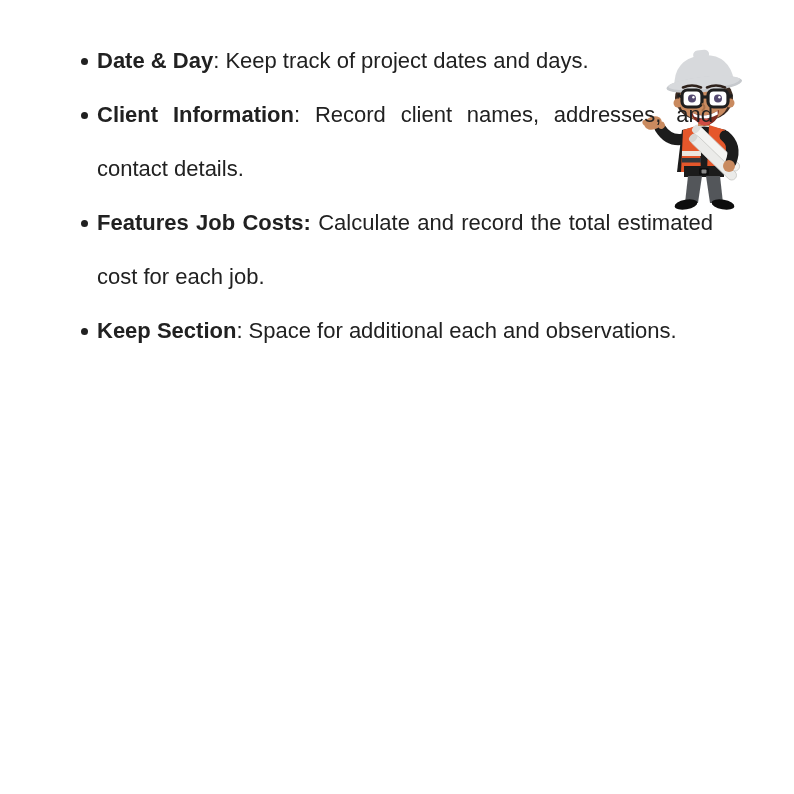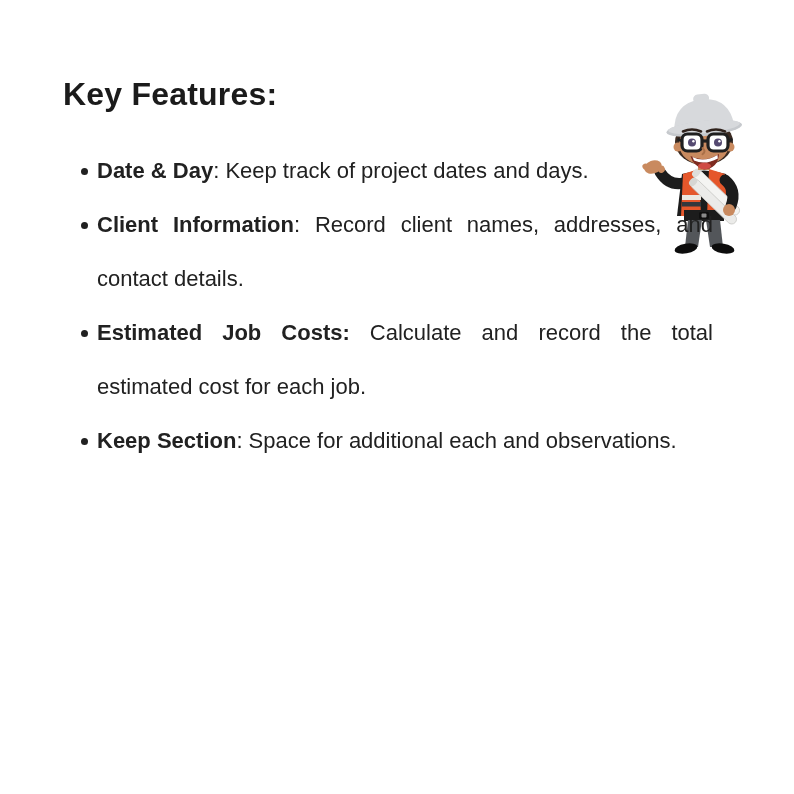--- a/index.html
+++ b/index.html
@@ -133,22 +133,21 @@
       <circle cx="81.4" cy="49.2" r="1.2" fill="#ffffff"></circle>
     </g>
 
     <path d="M 64.5 56 q 4 3.2 0 6.2" fill="none" stroke="#a96f47" stroke-width="2" stroke-linecap="round"></path>
 
     <path d="M 52.5 64 Q 66 71.5 81 62 Q 80 76.5 66 77.5 Q 55 74 52.5 64 Z" fill="#7e2b20"></path>
     <path d="M 54.5 65 Q 66 71 79.5 63 L 79.8 66.4 Q 67 73.5 56 68.5 Z" fill="#ffffff"></path>
     <ellipse cx="66.5" cy="74" rx="6.5" ry="3.2" fill="#cf4c43"></ellipse>
   </svg>
 
-  <h1 class="page-title">Key Features:</h1>
 
   <ul class="features-list">
     <li><strong>Date &amp; Day</strong><span>: Keep track of project dates and days.</span></li>
     <li><strong>Client Information</strong><span>: Record client names, addresses, and contact details.</span></li>
-    <li><strong>Estimated Job Costs:</strong><span> Calculate and record the total estimated cost for each job.</span></li>
+    <li><strong>Features Job Costs:</strong><span> Calculate and record the total estimated cost for each job.</span></li>
     <li><strong>Keep Section</strong><span>: Space for additional each and observations.</span></li>
   </ul>
 
 </div>
 
 </body></html>

